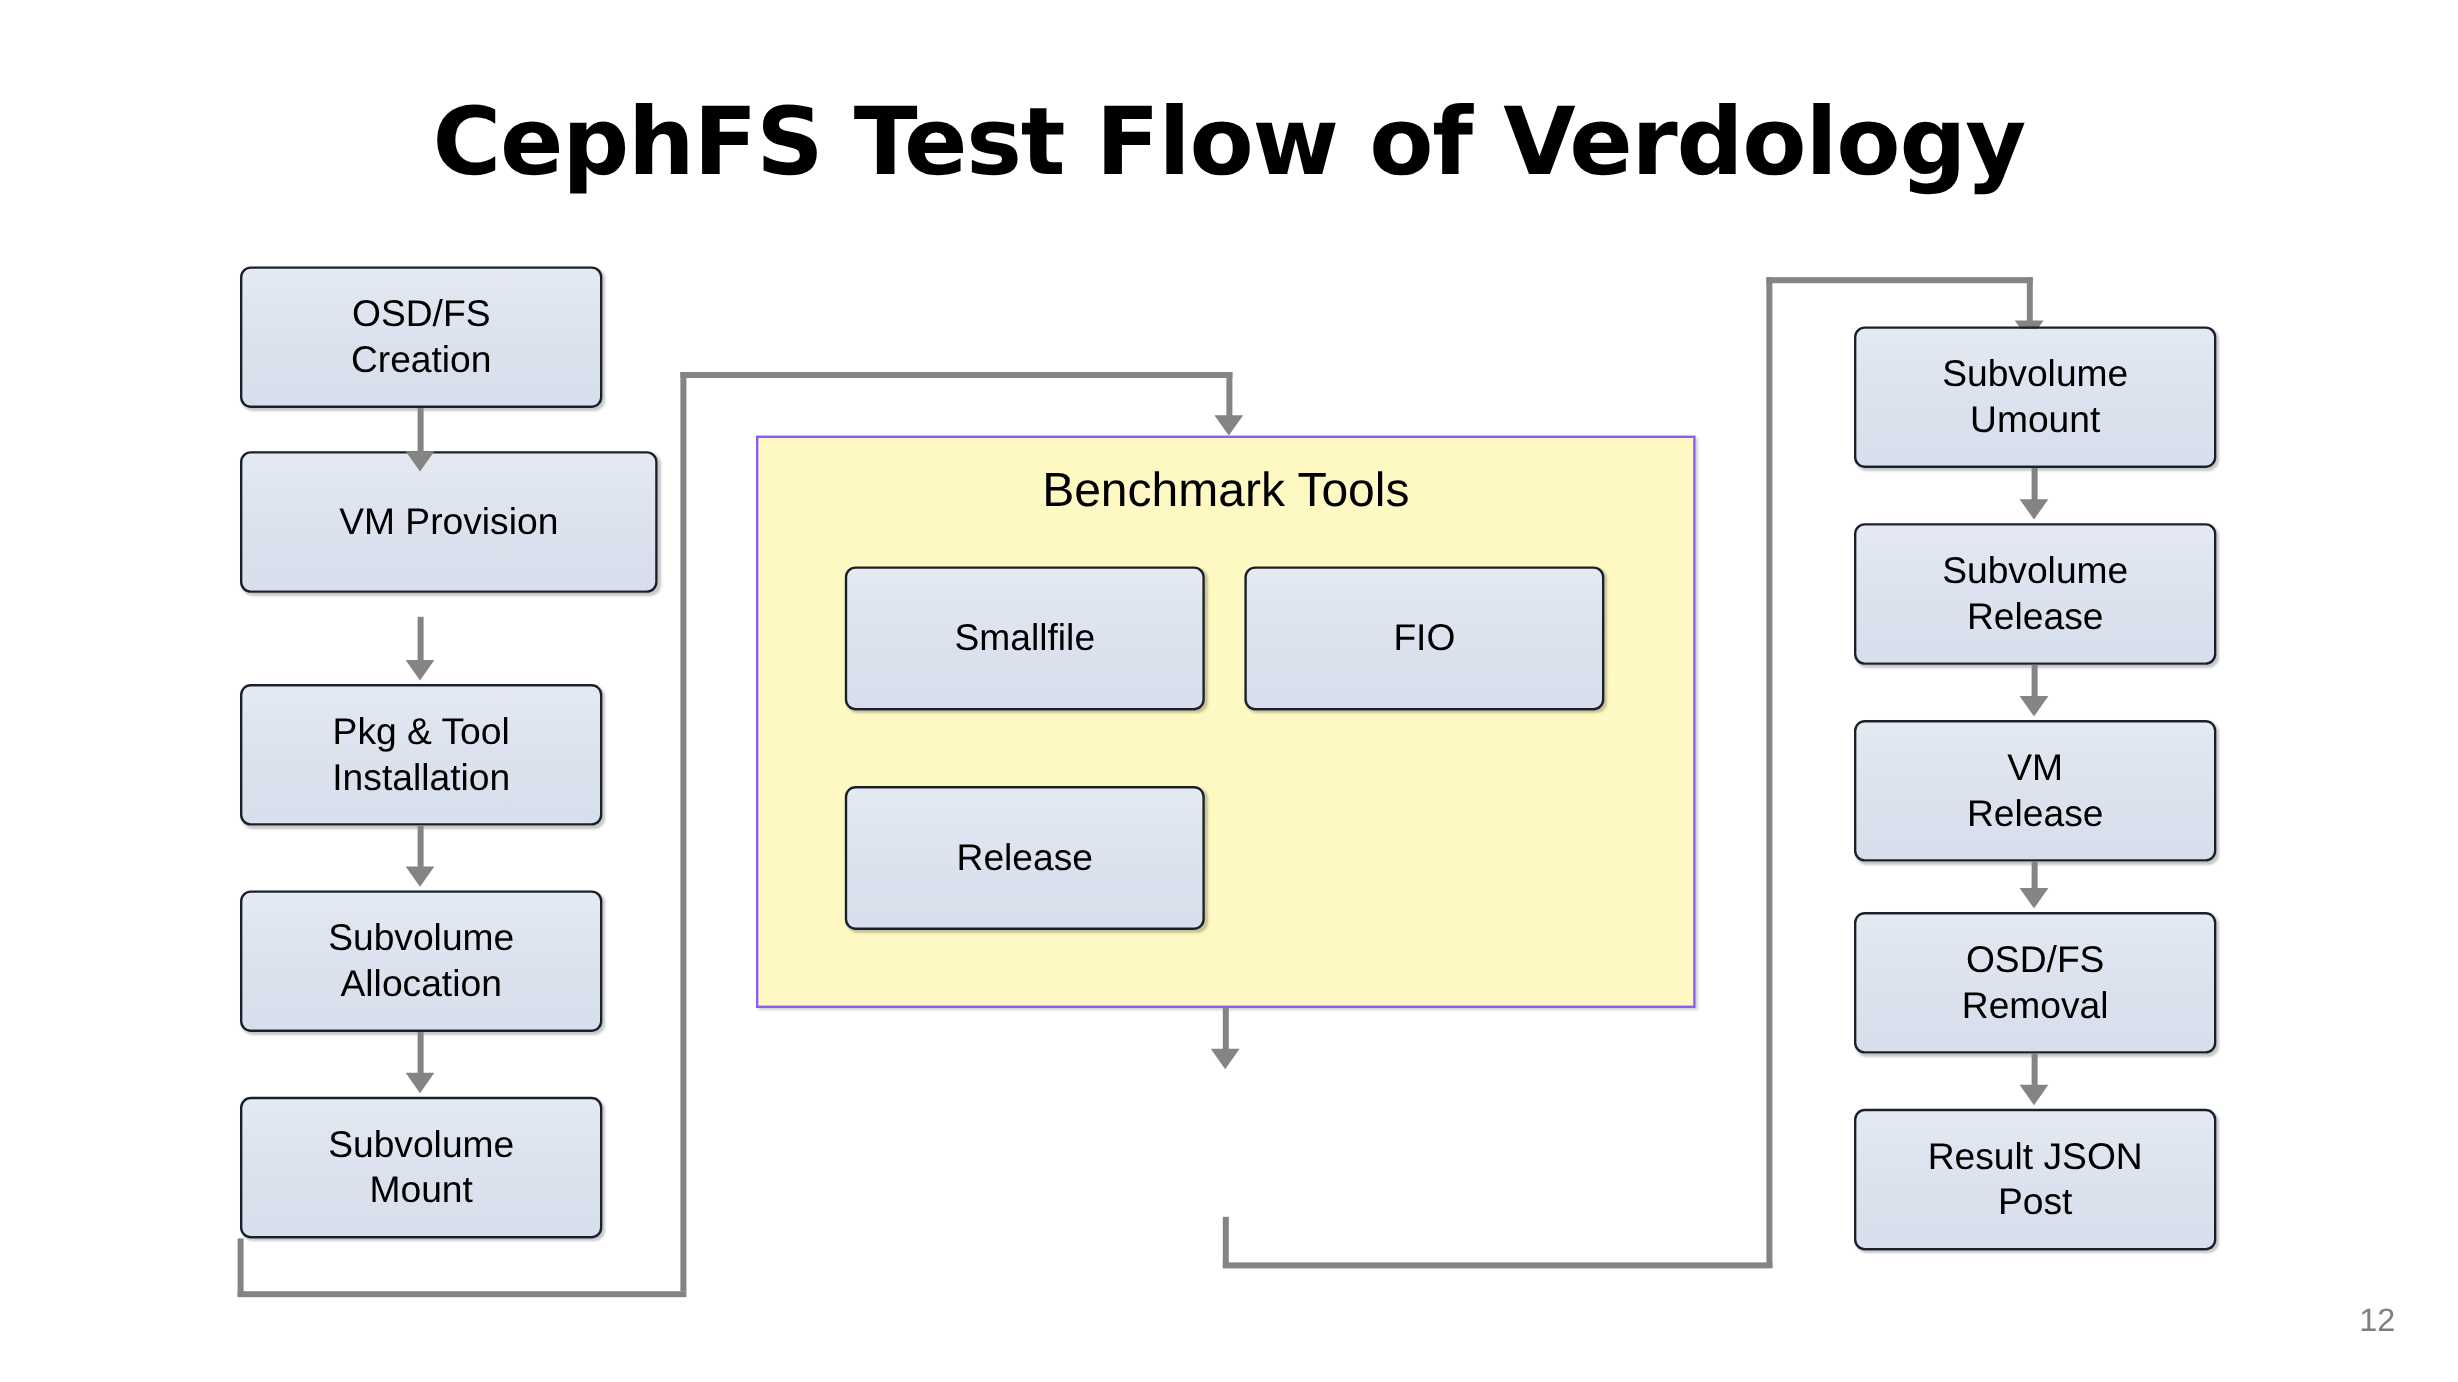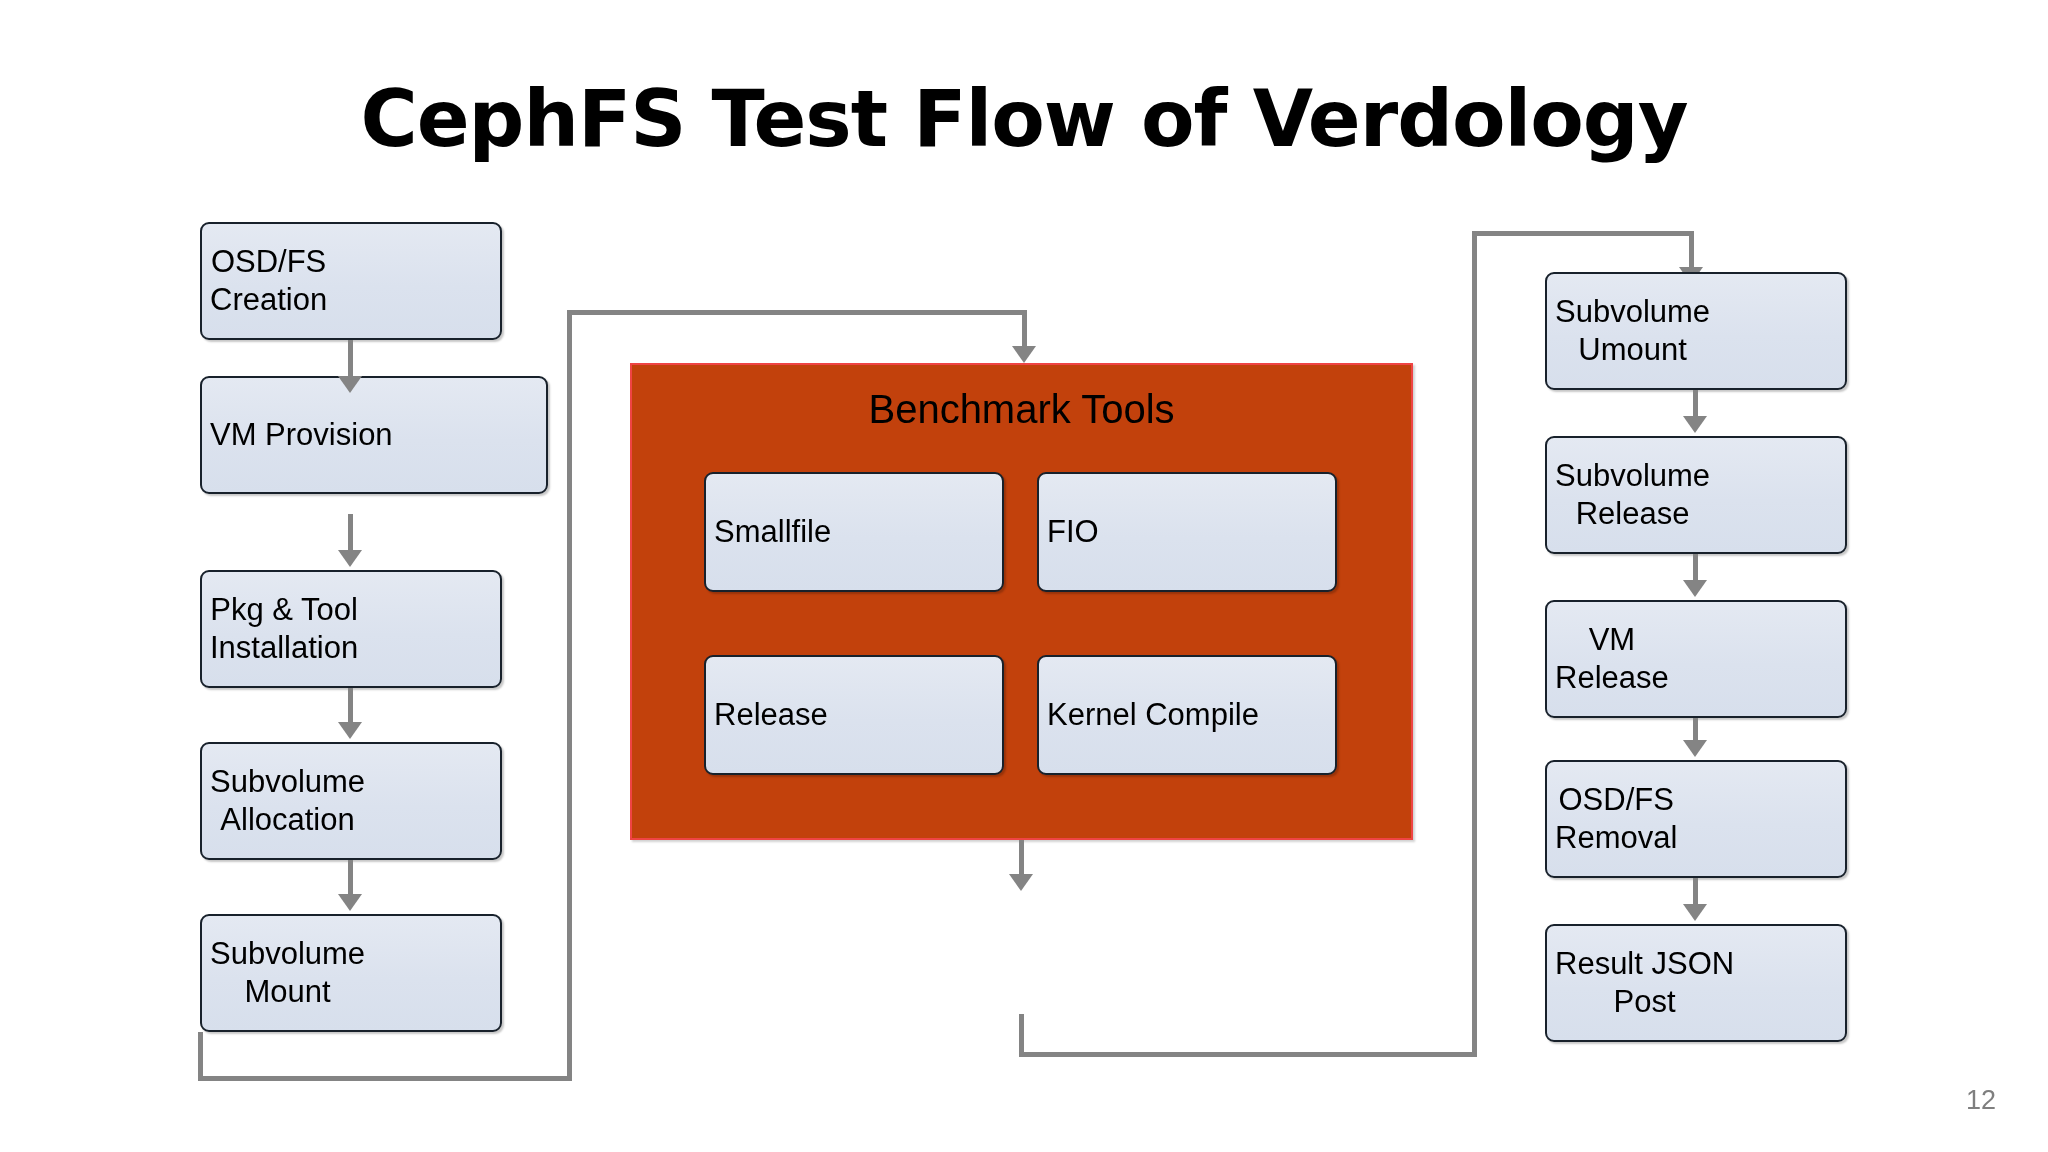--- a/index.html
+++ b/index.html
@@ -36,40 +36,40 @@
 
   
   .proc-box {
     position: absolute;
     box-sizing: border-box;
     border: 2px solid #18212b;
     border-radius: 9px;
     background: linear-gradient(180deg, #e4e9f2 0%, #dbe2ee 55%, #d7dfec 100%);
     display: flex;
     align-items: center;
-    justify-content: flex-start;
+    justify-content: center;
     text-align: center;
     color: #000000;
     font-size: 31px;
     line-height: 1.22;
     font-family: "Liberation Sans", sans-serif;
     box-shadow: 2px 2px 2px rgba(0,0,0,0.22);
   }
   .proc-box .lbl {
     padding: 0 8px;
     white-space: pre-line;
   }
 
   
   #benchmark-panel {
     position: absolute;
     box-sizing: border-box;
-    border: 2px solid #ef4444;
+    border: 2px solid #8b5cf6;
     border-radius: 0;
-    background: #c2410c;
+    background: #fef9c3;
     box-shadow: 2px 2px 2px rgba(0,0,0,0.18);
     padding-left: 40px;
   }
   #benchmark-title {
     position: absolute;
     left: 0;
     top: 22px;
     width: 100%;
     text-align: center;
     font-size: 40px;
@@ -166,23 +166,20 @@
     </div>
 
     <div class="proc-box" style="left:72px; top:107px; width:300px; height:120px;">
       <span class="lbl">Smallfile</span>
     </div>
 
     <div class="proc-box" style="left:72px; top:290px; width:300px; height:120px;">
       <span class="lbl">Release</span>
     </div>
 
-    <div class="proc-box" style="left:405px; top:290px; width:300px; height:120px;">
-      <span class="lbl">Kernel Compile</span>
-    </div>
   </div>
 
   <div class="seg seg-v" style="left:1019px; top:840px; height:36px;"></div>
   <div class="arrow-down" style="left:1009px; top:874px;"></div>
 
 
   <div class="seg seg-v" style="left:1019px; top:1014px; height:42px;"></div>
   <div class="seg seg-h" style="left:1019px; top:1052px; width:458px;"></div>
   <div class="seg seg-v" style="left:1472px; top:231px; height:825px;"></div>
   <div class="seg seg-h" style="left:1472px; top:231px; width:222px;"></div>

